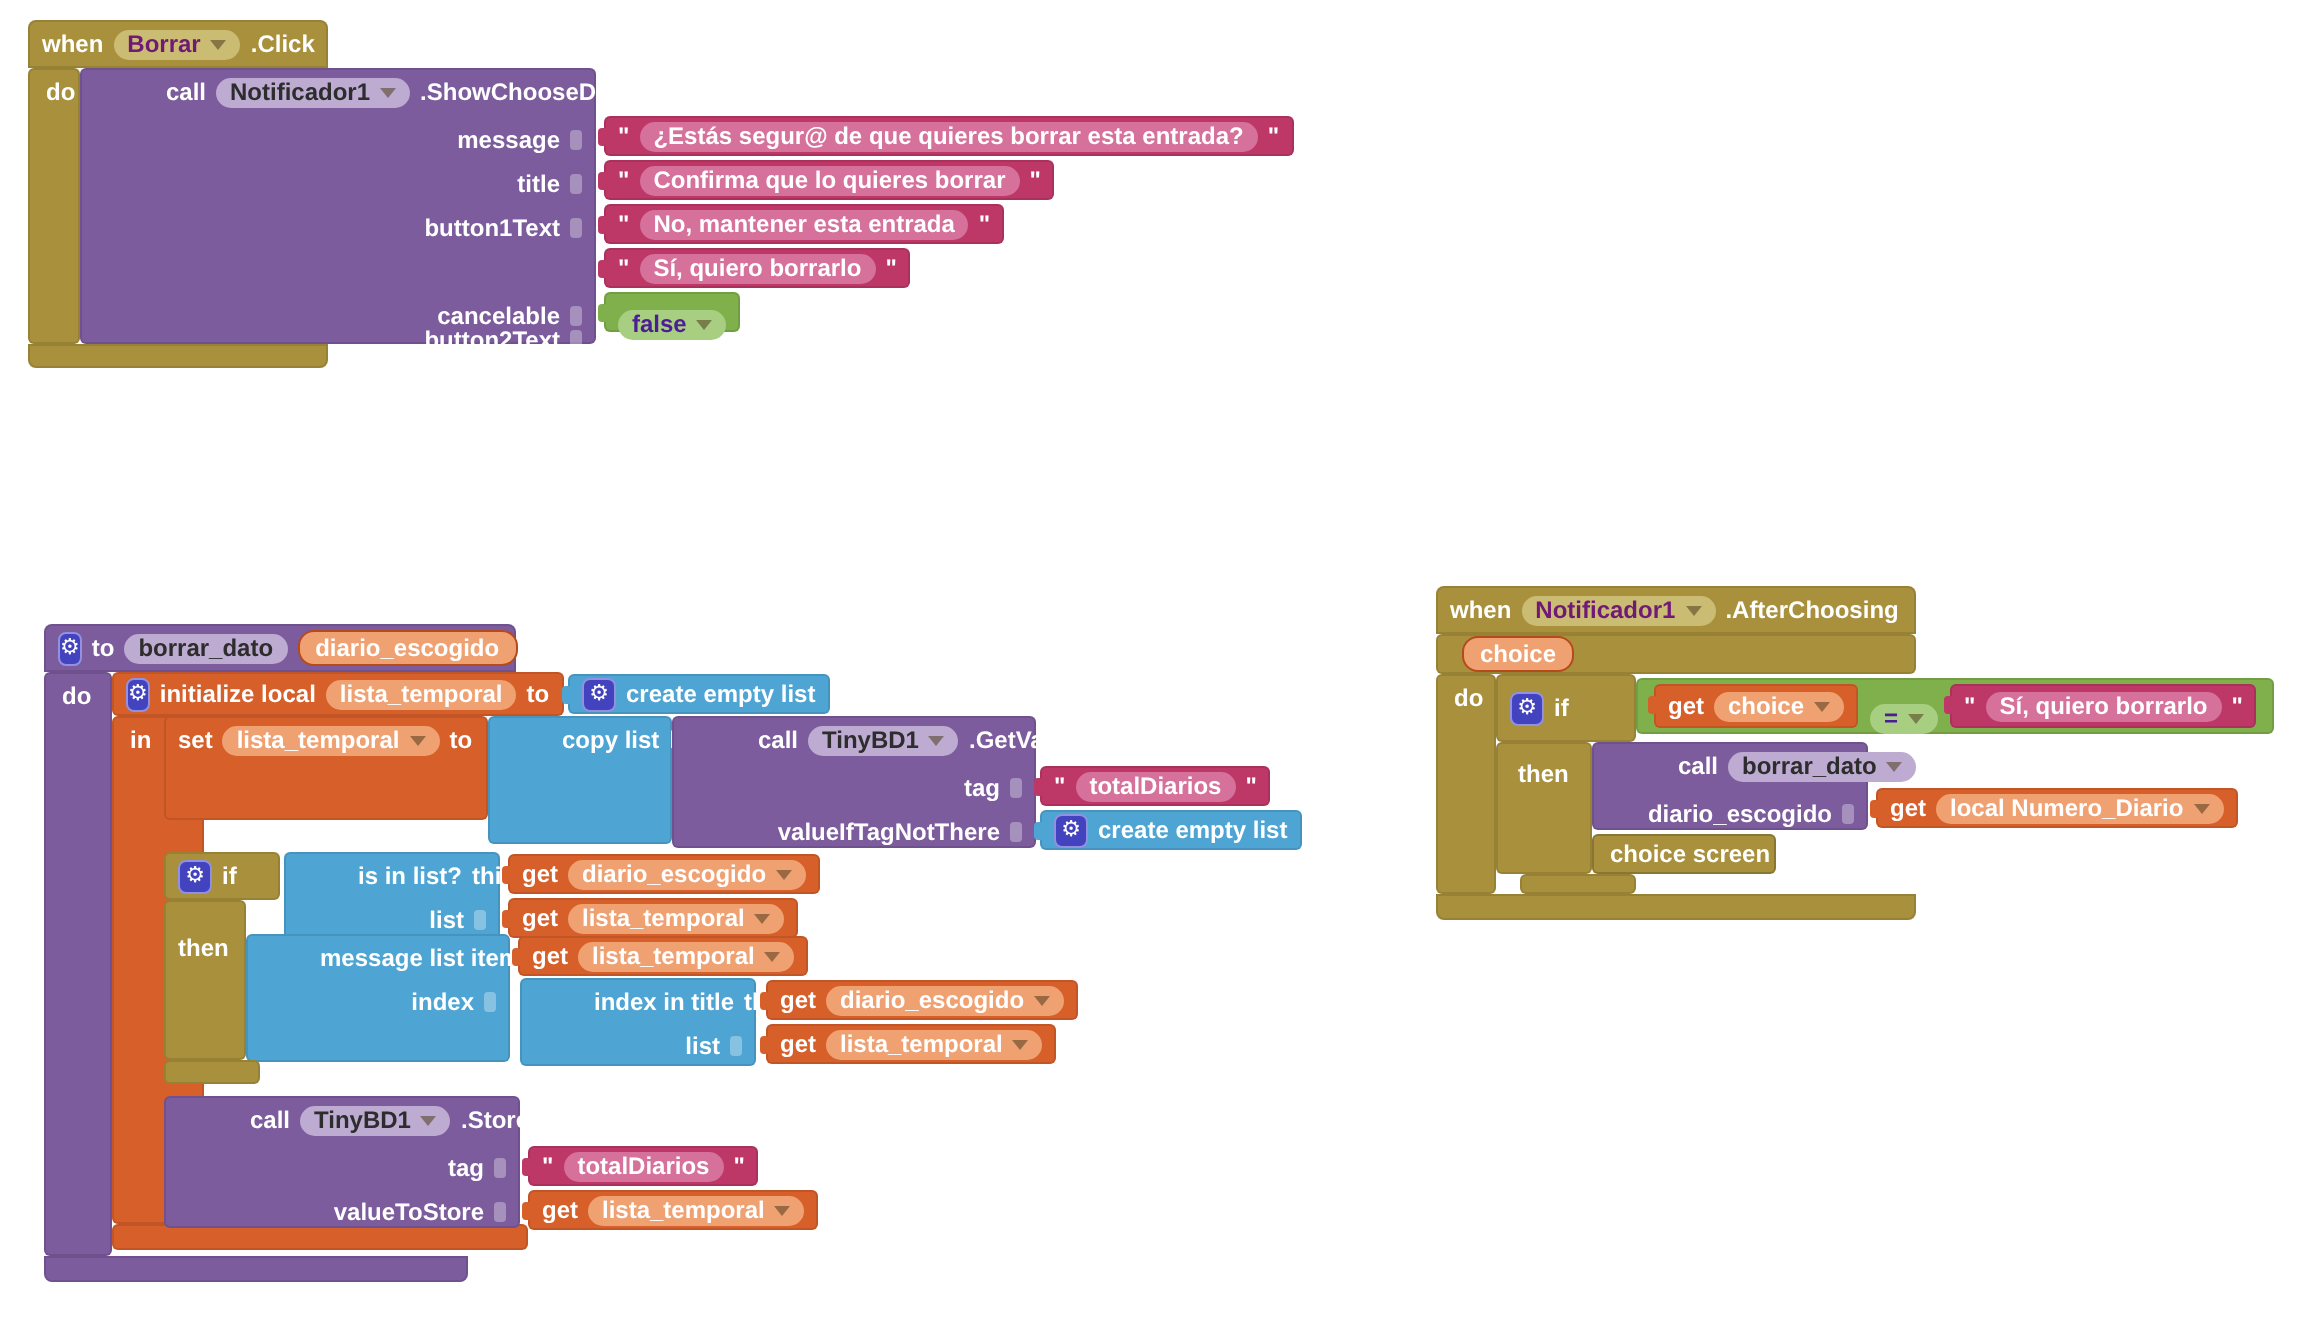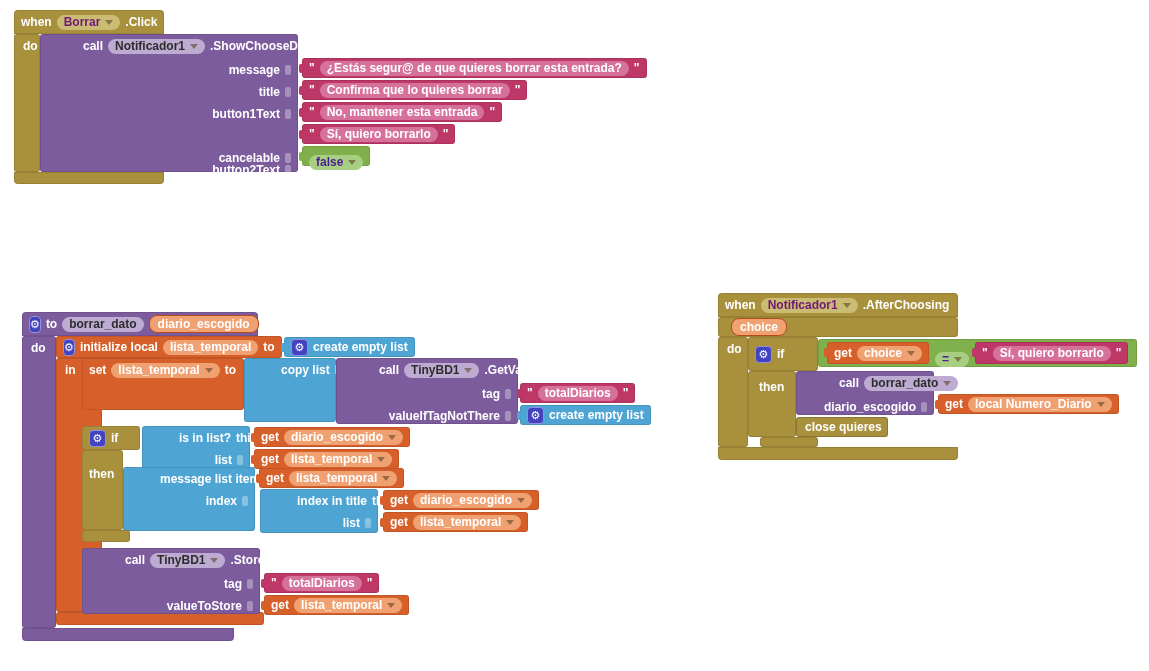--- a/index.html
+++ b/index.html
@@ -357,19 +357,19 @@
         </div>
     </div>
     <div class="vb orange" style="left:220px;top:101px;">
       <span class="lbl">get</span>
       <span class="fld sal">
           <span>local Numero_Diario</span>
           <span class="tri"></span>
         </span>
     </div>
     <div class="blk mustard" style="left:78px;top:124px;width:92px;height:20px;display:flex;align-items:center;padding-left:8px;border:1px solid rgba(0,0,0,.18);">
-      <span class="lbl">close quieres</span>
+      <span class="lbl">choice screen</span>
     </div>
     <div class="blk mustard" style="left:42px;top:144px;width:58px;height:10px;"></div>
     <div class="blk mustard" style="left:0;top:154px;width:240px;height:13px;border-radius:0 0 4px 4px;"></div>
   </div>
 
 </div>
 
 </body></html>

